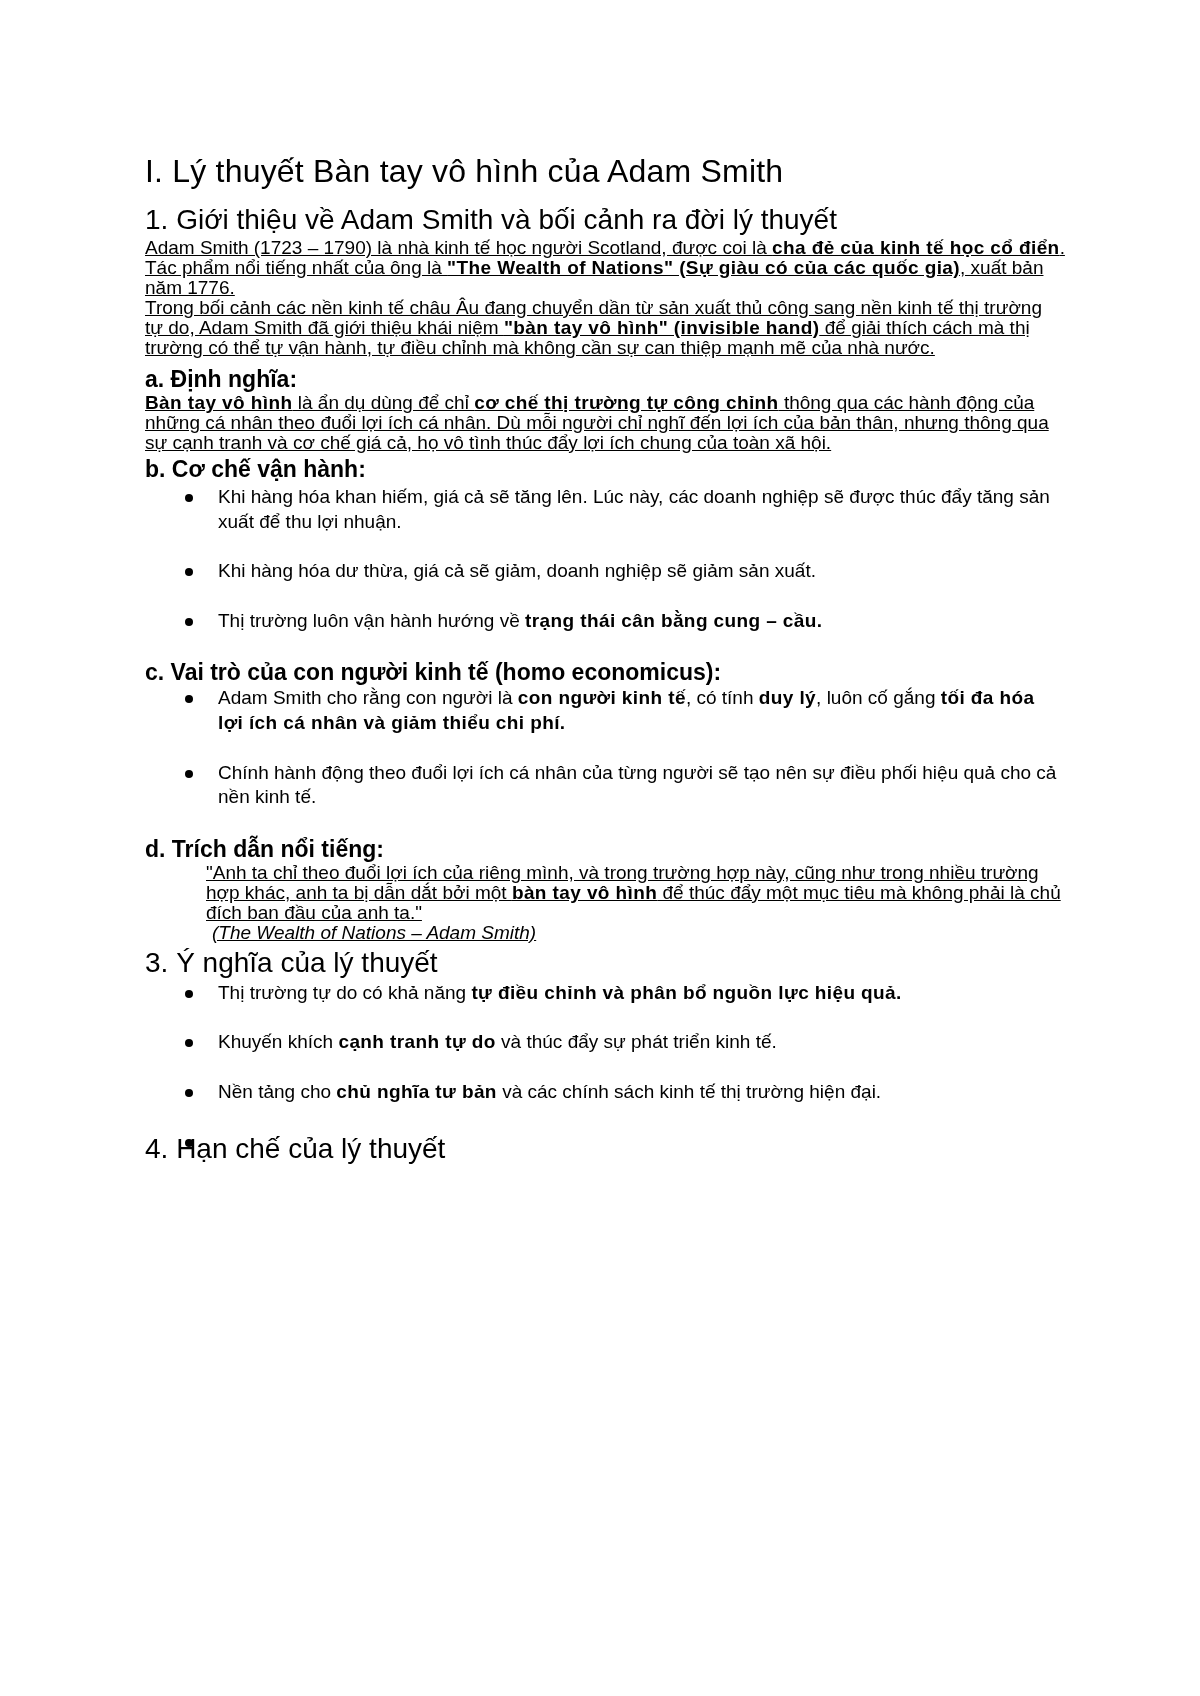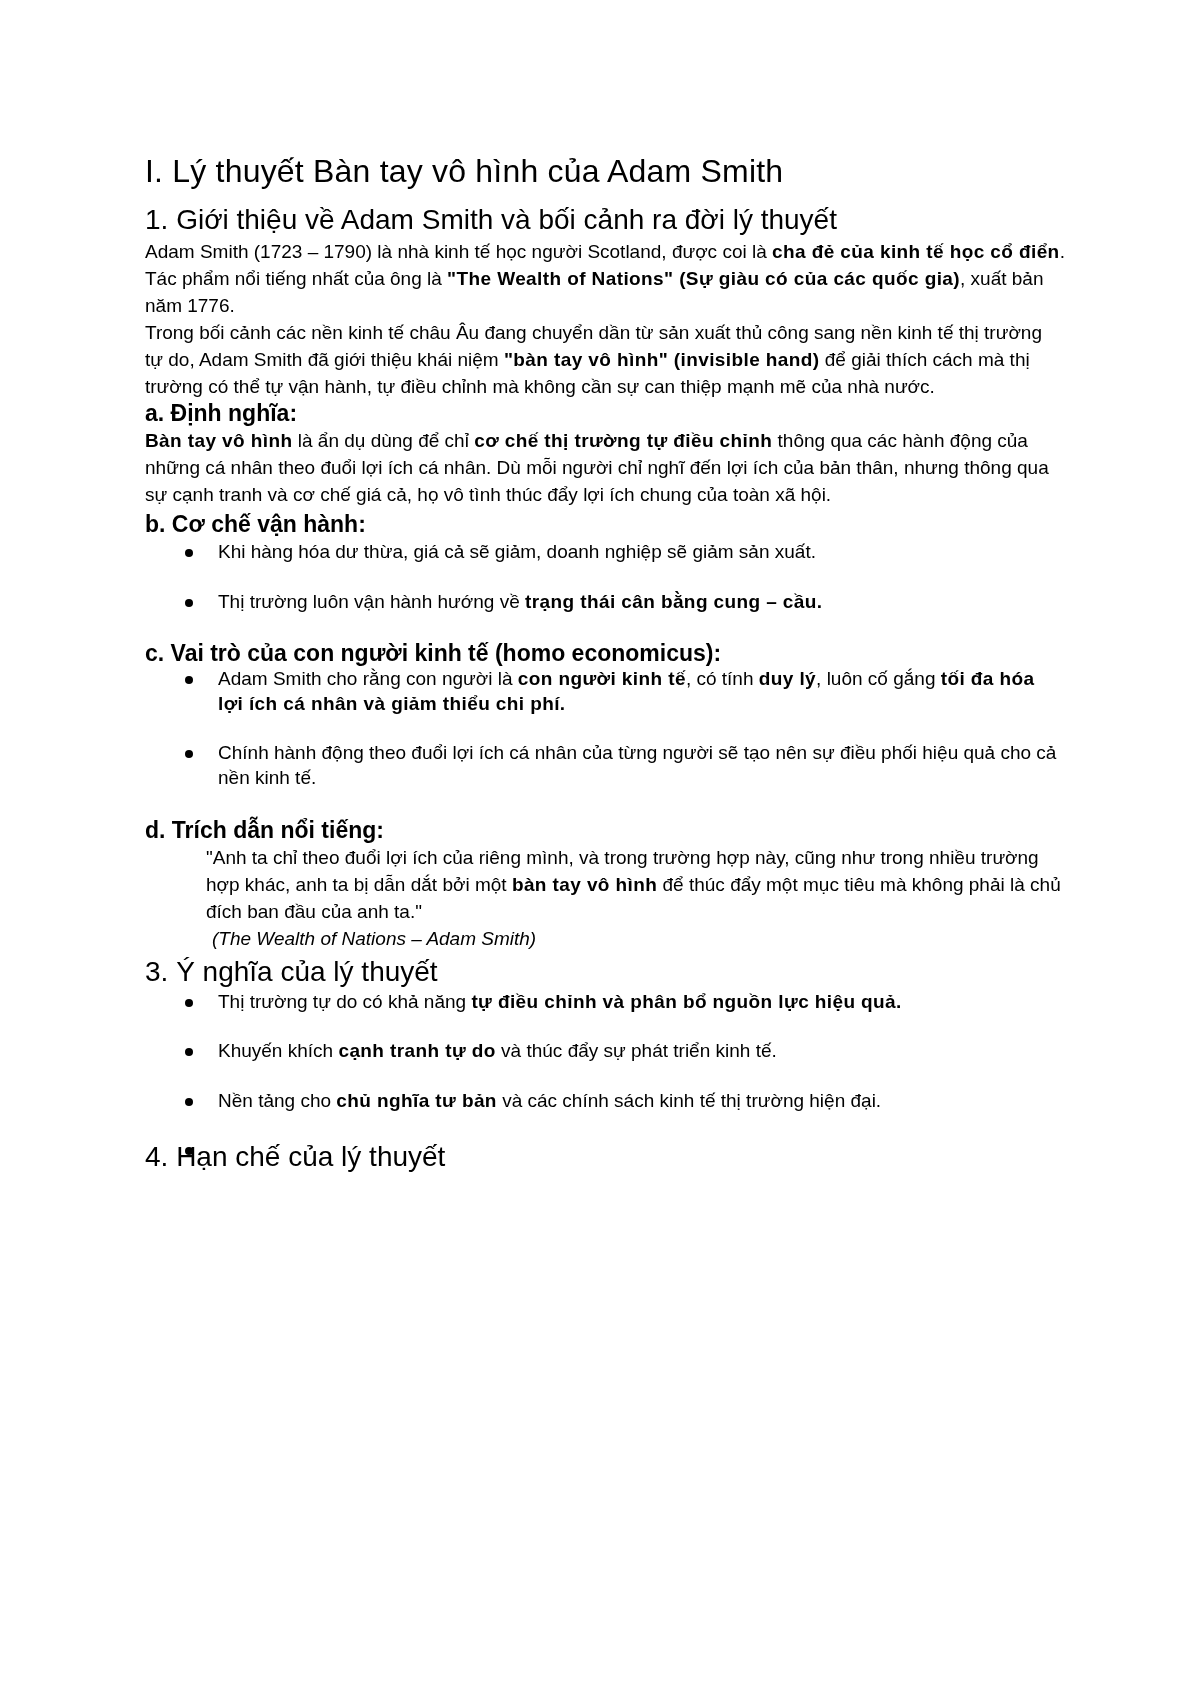--- a/index.html
+++ b/index.html
@@ -12,60 +12,61 @@
       font-size: 32px; line-height: 51px; font-weight: normal; margin: 0;
       letter-spacing: 0.2px;
     }
     h2 {
       font-size: 28px; line-height: 37px; font-weight: normal; margin: 0;
     }
     h3 {
       font-size: 23px; line-height: 27px; font-weight: bold; margin: 0;
     }
     p {
-      font-size: 19px; line-height: 27px; margin: 0;
+      font-size: 19px; line-height: 20px; margin: 0; text-decoration: underline;
     }
     b { font-weight: bold; letter-spacing: 0.4px; }
     ul { list-style: none; margin: 0; padding: 0; }
     li {
       position: relative; padding-left: 73px; font-size: 19px; line-height: 24.6px;
     }
     li .bullet {
       position: absolute; left: 40px; top: 9px; width: 8px; height: 8px;
       border-radius: 50%; background: #000;
     }
     li.gap { margin-bottom: 25px; }
     .quote { padding-left: 61px; }
     .cite { padding-left: 67px; font-style: italic; }
     .h1-title { margin-top: 0; }
     .sec1 { margin-top: 4px; }
     .sec2 { margin-top: 3px; }
-    .sub-a { margin-top: 0; }
+    .sub-a { margin-top: 8px; }
     .sub-b { margin-top: 3px; }
     .list-b { margin-top: 2px; }
     .sub-c { margin-top: 0px; }
     .sub-d { margin-top: 0px; }
     .sec3 { margin-top: 1px; }
     .sec4 { margin-top: 2px; }
   </style>
 </head>
 <body>
 
 <div class="page">
   <h1 class="h1-title">I. Lý thuyết Bàn tay vô hình của Adam Smith</h1>
 
   <h2 class="sec1">1. Giới thiệu về Adam Smith và bối cảnh ra đời lý thuyết</h2>
   <p><span>Adam Smith (1723 – 1790) là nhà kinh tế học người Scotland, được coi là </span><b>cha đẻ của kinh tế học cổ điển</b><span>. Tác phẩm nổi tiếng nhất của ông là </span><b>"The Wealth of Nations" (Sự giàu có của các quốc gia)</b><span>, xuất bản năm 1776.</span></p>
   <p><span>Trong bối cảnh các nền kinh tế châu Âu đang chuyển dần từ sản xuất thủ công sang nền kinh tế thị trường tự do, Adam Smith đã giới thiệu khái niệm </span><b>"bàn tay vô hình" (invisible hand)</b><span> để giải thích cách mà thị trường có thể tự vận hành, tự điều chỉnh mà không cần sự can thiệp mạnh mẽ của nhà nước.</span></p>
 
   <h3 class="sub-a">a. Định nghĩa:</h3>
-  <p><b>Bàn tay vô hình</b><span> là ẩn dụ dùng để chỉ </span><b>cơ chế thị trường tự điều chỉnh</b><span> thông qua các hành động của những cá nhân theo đuổi lợi ích cá nhân. Dù mỗi người chỉ nghĩ đến lợi ích của bản thân, nhưng thông qua sự cạnh tranh và cơ chế giá cả, họ vô tình thúc đẩy lợi ích chung của toàn xã hội.</span></p>
+  <p><b>Bàn tay vô hình</b><span> là ẩn dụ dùng để chỉ </span><b>cơ chế thị trường tự công chỉnh</b><span> thông qua các hành động của những cá nhân theo đuổi lợi ích cá nhân. Dù mỗi người chỉ nghĩ đến lợi ích của bản thân, nhưng thông qua sự cạnh tranh và cơ chế giá cả, họ vô tình thúc đẩy lợi ích chung của toàn xã hội.</span></p>
 
   <h3 class="sub-b">b. Cơ chế vận hành:</h3>
   <ul class="list-b">
+    <li class="gap"><span class="bullet"></span><span><span>Khi hàng hóa khan hiếm, giá cả sẽ tăng lên. Lúc này, các doanh nghiệp sẽ được thúc đẩy tăng sản xuất để thu lợi nhuận.</span></span></li>
     <li class="gap"><span class="bullet"></span><span><span>Khi hàng hóa dư thừa, giá cả sẽ giảm, doanh nghiệp sẽ giảm sản xuất.</span></span></li>
     <li class="gap" style="margin-bottom:26px"><span class="bullet"></span><span><span>Thị trường luôn vận hành hướng về </span><b>trạng thái cân bằng cung – cầu.</b></span></li>
   </ul>
 
   <h3 class="sub-c">c. Vai trò của con người kinh tế (homo economicus):</h3>
   <ul>
     <li class="gap"><span class="bullet"></span><span><span>Adam Smith cho rằng con người là </span><b>con người kinh tế</b><span>, có tính </span><b>duy lý</b><span>, luôn cố gắng </span><b>tối đa hóa lợi ích cá nhân và giảm thiểu chi phí.</b></span></li>
     <li class="gap" style="margin-bottom:26px"><span class="bullet"></span><span><span>Chính hành động theo đuổi lợi ích cá nhân của từng người sẽ tạo nên sự điều phối hiệu quả cho cả nền kinh tế.</span></span></li>
   </ul>
 

